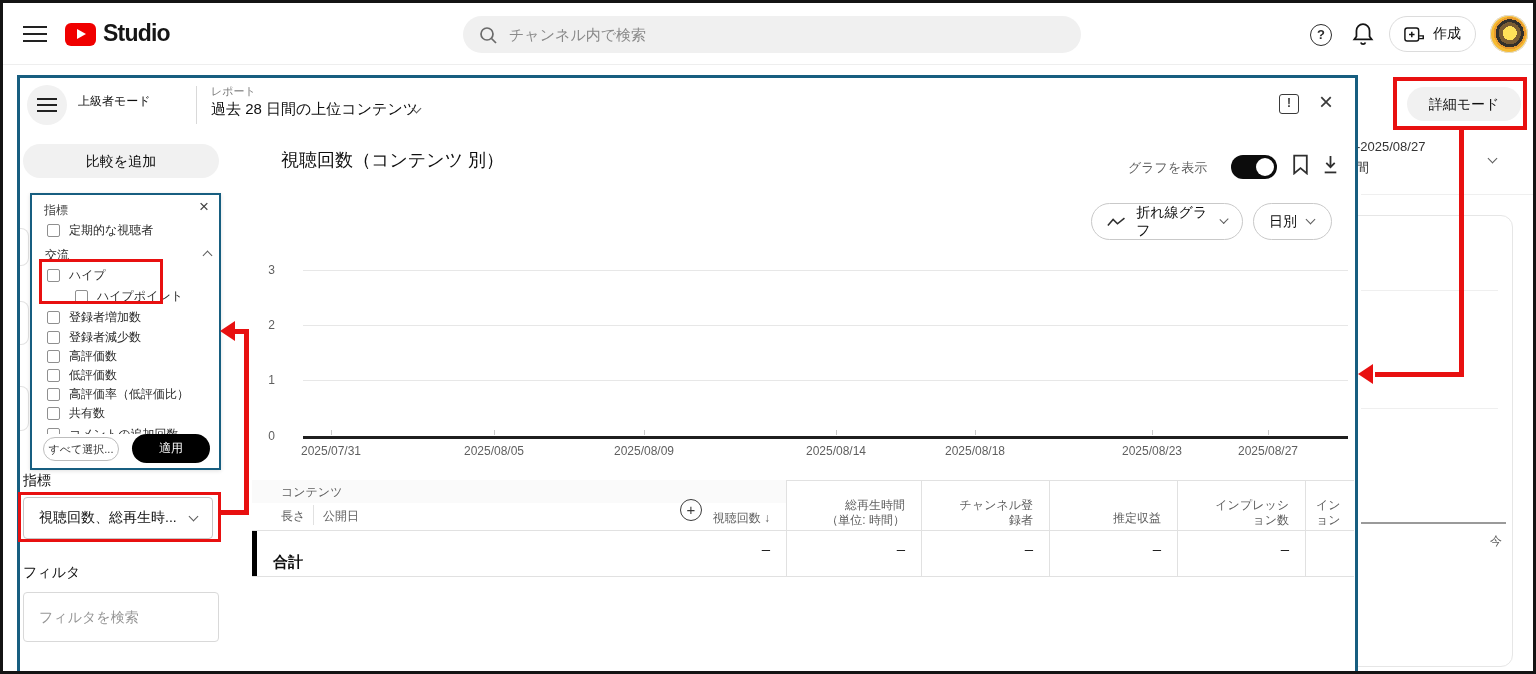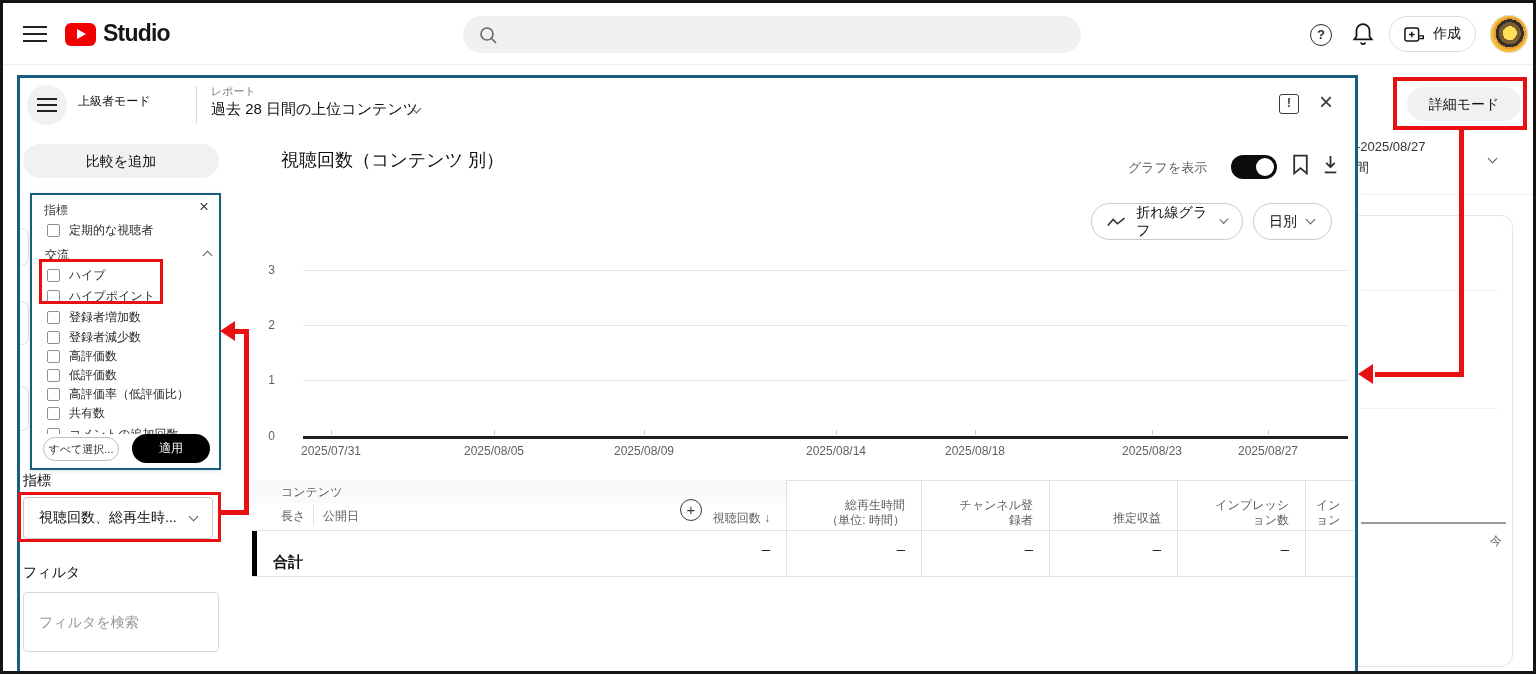--- a/index.html
+++ b/index.html
@@ -60,21 +60,21 @@
   .cb-label { font-size:12px; color:#2a2a2a; white-space:nowrap; }
   .sect-label { position:absolute; left:13px; font-size:12px; color:#2a2a2a; }
   .popup-rows { position:absolute; left:0; top:0; width:100%; height:243px; overflow:hidden; }
   .popup-foot { position:absolute; left:0; bottom:0; width:100%; height:34px; background:#fff; }
   .select-all { position:absolute; left:11px; bottom:7px; width:76px; height:24px; border:1px solid #bdbdbd; border-radius:13px; background:#fff; font-size:11px; color:#333; text-align:center; line-height:22px; }
   .apply { position:absolute; right:9px; bottom:5px; width:78px; height:29px; border-radius:15px; background:#000; color:#fff; font-size:12px; text-align:center; line-height:29px; }
 
   
   .side-label { position:absolute; left:3px; font-size:14px; color:#0f0f0f; }
   .side-select { position:absolute; left:3px; top:419px; width:190px; height:42px; border:1px solid #c6c6c6; border-radius:4px; background:#fff; display:flex; align-items:center; justify-content:space-between; padding:0 15px; font-size:14px; color:#0f0f0f; }
-  .filter-input { position:absolute; left:3px; top:514px; width:196px; height:60px; border:1px solid #d9d9d9; border-radius:4px; padding:0 15px; font-size:14px; color:#7f1d1d; outline:none; font-family:inherit; }
+  .filter-input { position:absolute; left:3px; top:514px; width:196px; height:50px; border:1px solid #d9d9d9; border-radius:4px; padding:0 15px; font-size:14px; color:#7f1d1d; outline:none; font-family:inherit; }
   .filter-input::placeholder { color:#969696; }
 
   
   .chart-title { position:absolute; left:261px; top:70px; font-size:18px; color:#0f0f0f; }
   .showgraph-label { position:absolute; left:1108px; top:81px; font-size:13px; color:#5f5f5f; }
   .toggle { position:absolute; left:1211px; top:77px; width:46px; height:24px; border-radius:12px; background:#0c0c0c; }
   .toggle .knob { position:absolute; right:3px; top:3px; width:18px; height:18px; border-radius:50%; background:#fff; }
   .ic-abs { position:absolute; }
   .dd { position:absolute; height:37px; border:1px solid #c9c9c9; border-radius:19px; background:#fff; display:flex; align-items:center; gap:10px; padding:0 15px; font-size:14px; color:#0f0f0f; }
   .gridline { position:absolute; height:1px; background:#e7e7e7; }
@@ -111,20 +111,21 @@
         <i></i>
         <i></i>
       </div>
     <div class="logo-mark"></div>
     <div class="brand">Studio</div>
     <div class="search">
       <svg width="18" height="18" viewBox="0 0 18 18">
           <circle cx="8" cy="8" r="6" fill="none" stroke="#6a6a6a" stroke-width="1.7"></circle>
           <path d="M12.5 12.5 L17 17" stroke="#6a6a6a" stroke-width="1.7"></path>
         </svg>
+      <input type="text" placeholder="チャンネル内で検索" style="">
     </div>
     <div class="help">?</div>
     <svg class="bell" width="22" height="24" viewBox="0 0 20 22">
         <path d="M10 2 a6 6 0 0 1 6 6 v5.2 l2 2.8 H2 l2 -2.8 V8 a6 6 0 0 1 6 -6 z" fill="none" stroke="#141414" stroke-width="1.6"></path>
         <path d="M8 18.8 a2.2 2.2 0 0 0 4.2 0" fill="none" stroke="#141414" stroke-width="1.6"></path>
       </svg>
     <div class="create-btn">
       <svg width="22" height="17" viewBox="0 0 24 18">
           <rect x="1" y="2" width="15" height="14" rx="2.5" fill="none" stroke="#141414" stroke-width="1.6"></rect>
           <path d="M8.5 6 v6 M5.5 9 h6" stroke="#141414" stroke-width="1.6"></path>
@@ -176,21 +177,21 @@
         <div class="cb-row" style="top:27px;">
             <span class="cb"></span>
             <span class="cb-label">定期的な視聴者</span>
           </div>
         <div class="sect-label" style="top:52px;">交流</div>
         <span class="chev chev-up" style="position:absolute; left:172px; top:57px;"></span>
         <div class="cb-row" style="top:72px;">
             <span class="cb"></span>
             <span class="cb-label">ハイプ</span>
           </div>
-        <div class="cb-row" style="top:93px;">
+        <div class="cb-row" style="top:93px;margin-left:28px;">
             <span class="cb"></span>
             <span class="cb-label">ハイプポイント</span>
           </div>
         <div class="cb-row" style="top:114px;">
             <span class="cb"></span>
             <span class="cb-label">登録者増加数</span>
           </div>
         <div class="cb-row" style="top:134px;">
             <span class="cb"></span>
             <span class="cb-label">登録者減少数</span>

